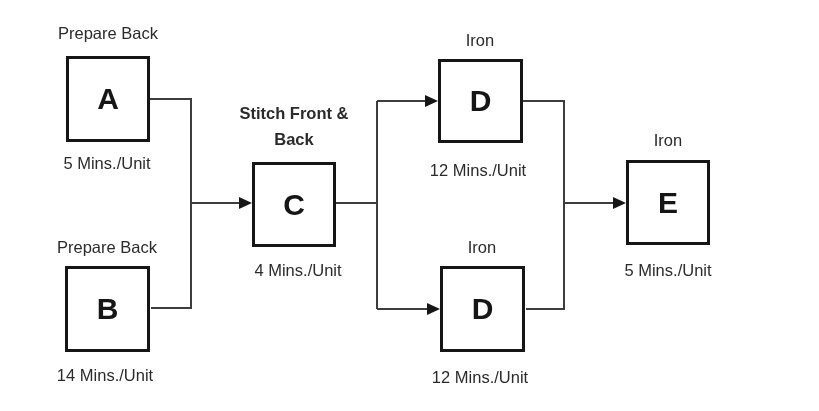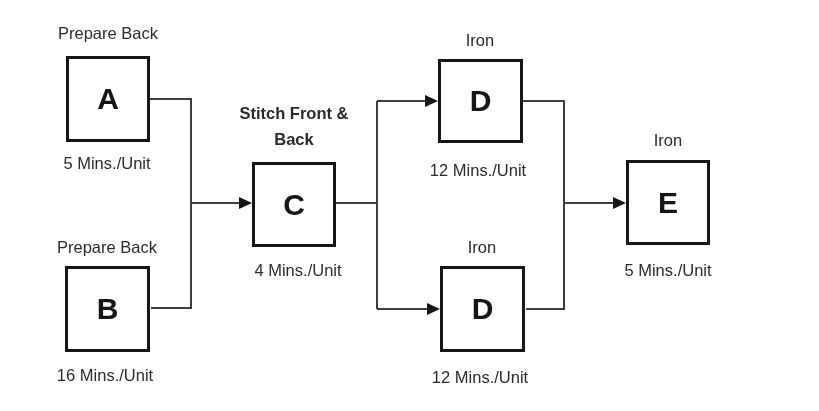--- a/index.html
+++ b/index.html
@@ -103,21 +103,21 @@
   <div class="lbl" id="task-a">Prepare Back</div>
   <div class="node" id="node-a">
     <span class="letter">A</span>
   </div>
   <div class="lbl" id="time-a">5 Mins./Unit</div>
 
   <div class="lbl" id="task-b">Prepare Back</div>
   <div class="node" id="node-b">
     <span class="letter">B</span>
   </div>
-  <div class="lbl" id="time-b">16 Mins./Unit</div>
+  <div class="lbl" id="time-b">14 Mins./Unit</div>
 
   <div class="lbl wrap" id="task-c">Stitch Front &amp; Back</div>
   <div class="node" id="node-c">
     <span class="letter">C</span>
   </div>
   <div class="lbl" id="time-c">4 Mins./Unit</div>
 
   <div class="lbl" id="task-d1">Iron</div>
   <div class="node" id="node-d1">
     <span class="letter">D</span>

